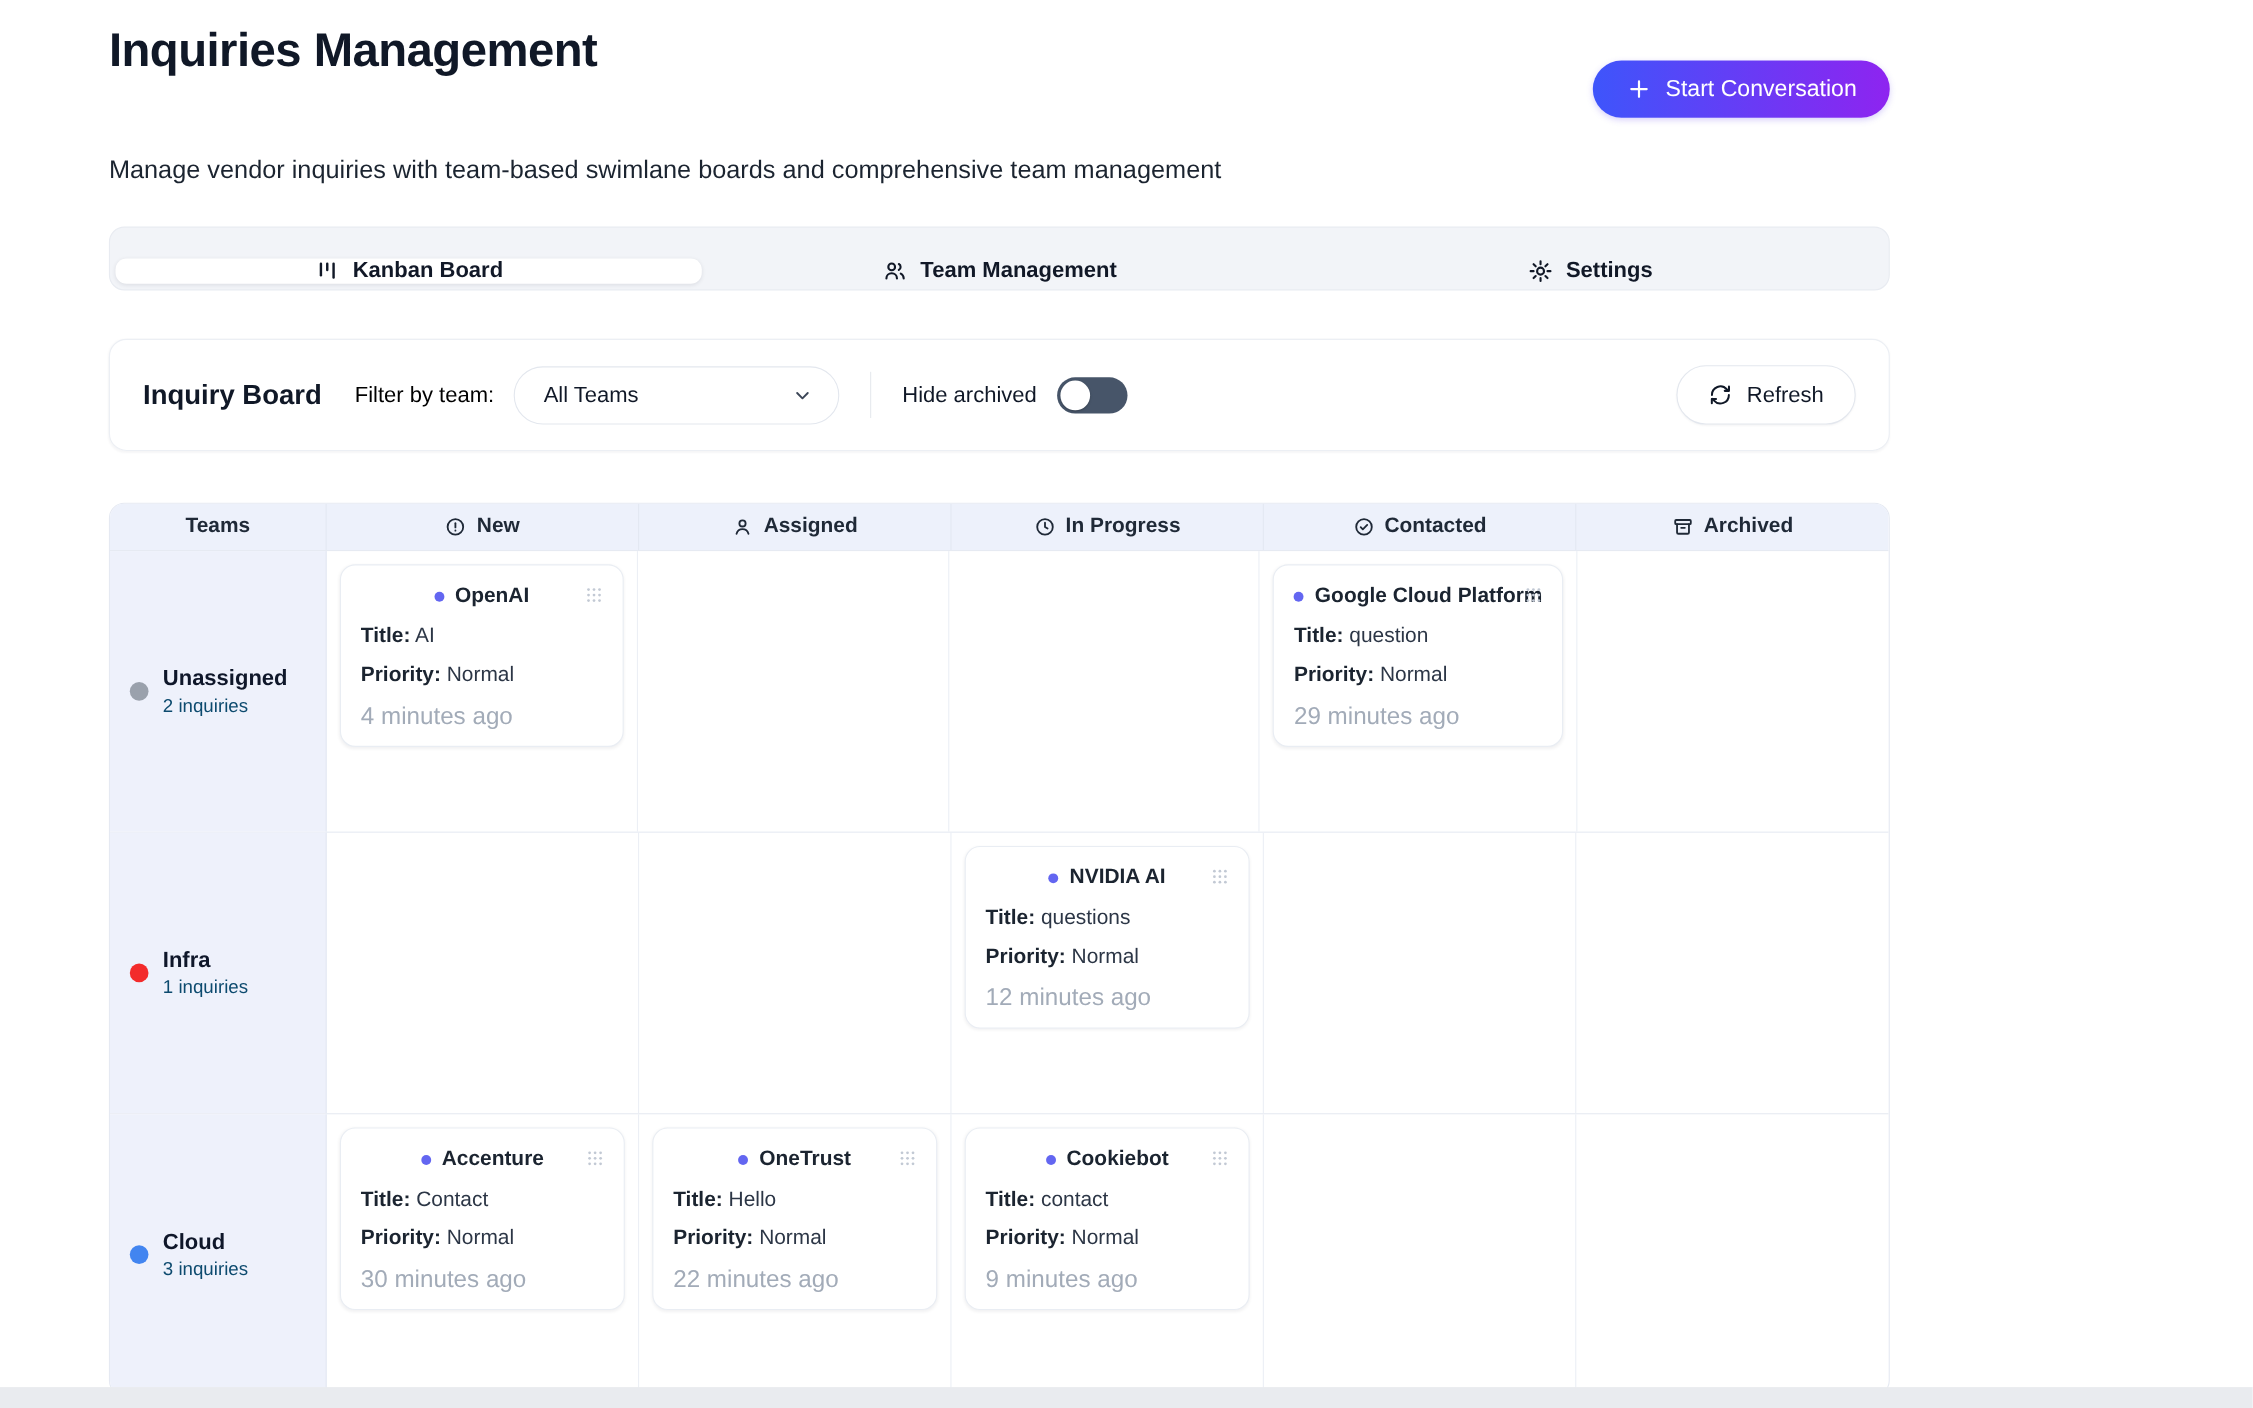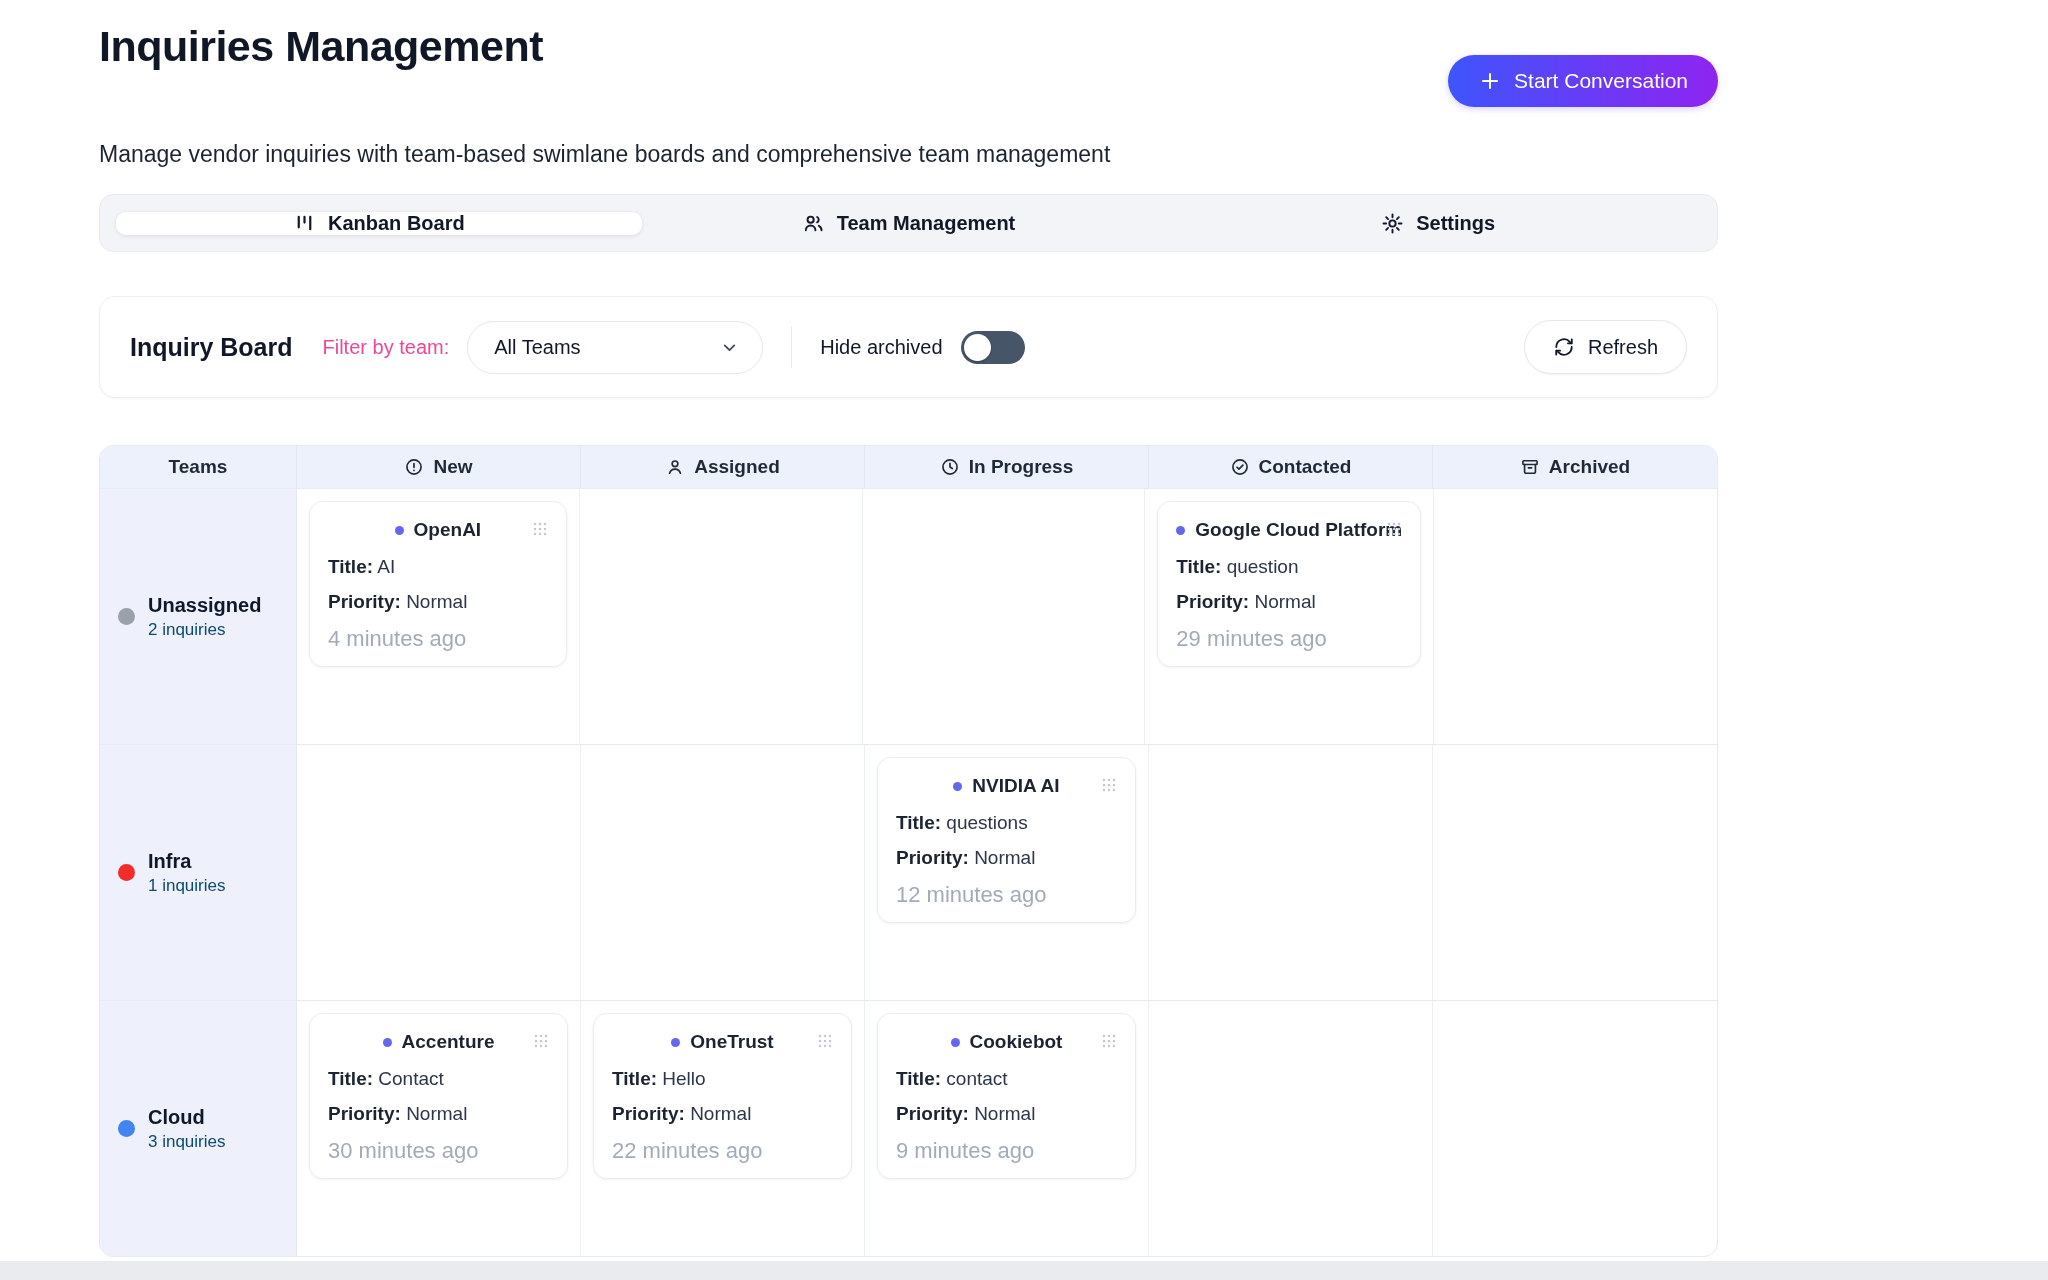--- a/index.html
+++ b/index.html
@@ -22,41 +22,41 @@
     height: 52px; padding: 0 30px; border: none; cursor: pointer;
     border-radius: 9999px; color: #ffffff; font-size: 21px; font-weight: 500;
     font-family: inherit;
     margin-top: 33px;
     box-shadow: 0 2px 6px rgba(99,70,241,.25);
   }
   .btn-gradient .icon svg { width: 24px; height: 24px; }
 
   
   .tabs {
-    margin-top: 26px; height: 58px; width: 100%;
+    margin-top: 38px; height: 58px; width: 100%;
     background: #f2f4f8; border: 1px solid #e8ebf1; border-radius: 14px;
-    display: flex; align-items: flex-end; padding: 16px; gap: 4px;
+    display: flex; align-items: flex-end; padding: 5px; gap: 4px;
   }
   .tab {
     flex: 1 1 0; display: flex; align-items: center; justify-content: center; gap: 12px;
     border: none; background: transparent; border-radius: 10px; cursor: pointer;
     font-family: inherit; font-size: 20px; font-weight: 600; color: #111827;
   }
   .tab.active { background: #ffffff; box-shadow: 0 1px 4px rgba(16,24,40,.10); }
   .tab .icon svg { width: 23px; height: 23px; }
 
   
   .toolbar {
     margin-top: 44px; height: 102px; width: 100%;
     background: #ffffff; border: 1px solid #eceff4; border-radius: 16px;
     display: flex; align-items: center; padding: 0 30px;
     box-shadow: 0 1px 2px rgba(16,24,40,.04);
   }
   .toolbar-title { font-size: 25px; font-weight: 700; color: #101827; margin-right: 30px; }
-  .filter-label { font-size: 20px; color: #ec4899; margin-right: 18px; }
+  .filter-label { font-size: 20px; color: #000000; margin-right: 18px; }
   .select {
     width: 296px; height: 53px; border: 1px solid #e3e7ee; border-radius: 9999px;
     display: flex; align-items: center; justify-content: space-between;
     padding: 0 22px 0 26px; font-size: 20px; color: #101827; cursor: pointer; background: #fff;
   }
   .select .icon svg { width: 21px; height: 21px; color: #3c4657; }
   .toolbar-divider { width: 1px; height: 42px; background: #e6e9ee; margin: 0 28px; }
   .hide-label { font-size: 20px; color: #101827; font-weight: 500; margin-right: 18px; }
   .toggle {
     width: 64px; height: 33px; border-radius: 9999px; background: #475569;

